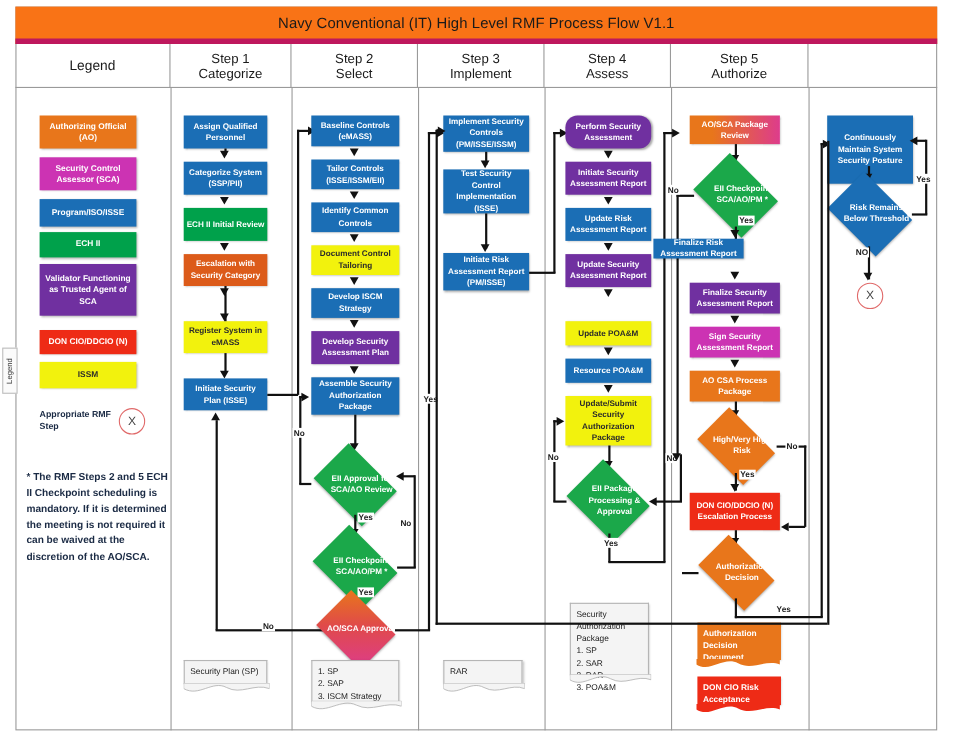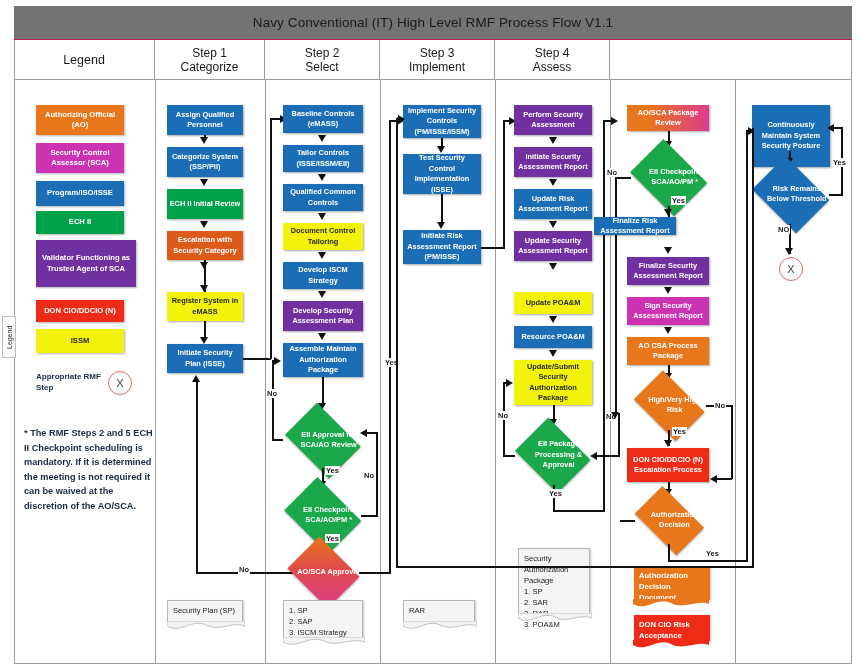--- a/index.html
+++ b/index.html
@@ -1,22 +1,22 @@
 <!DOCTYPE html>
 <html><head>
 <meta charset="utf-8">
 <style>
   html,body{margin:0;padding:0;background:#ffffff;}
   body{font-family:"Liberation Sans",sans-serif;}
   #page{position:relative;width:866px;height:670px;background:#ffffff;overflow:hidden;}
 
   
   .frame{position:absolute;left:14px;top:6px;width:838px;height:658px;border:1px solid #9a9a9a;background:#fff;box-sizing:border-box;}
-  .title-bar{position:absolute;left:14px;top:6px;width:838px;height:34px;border-bottom:1px solid #be185d;box-sizing:border-box;
-             display:flex;align-items:center;justify-content:center;background:#737373;}
+  .title-bar{position:absolute;left:14px;top:6px;width:838px;height:34px;border-bottom:5px solid #be185d;box-sizing:border-box;
+             display:flex;align-items:center;justify-content:center;background:#f97316;}
   .title-bar span{font-size:13.5px;color:#1a1a1a;letter-spacing:.1px;}
 
   .hdr-row{position:absolute;left:14px;top:40px;width:838px;height:40px;box-sizing:border-box;border-bottom:1px solid #9a9a9a;}
   .hdr-cell{position:absolute;top:0;height:40px;display:flex;flex-direction:column;align-items:center;justify-content:center;
             box-sizing:border-box;border-right:1px solid #9a9a9a;}
   .hdr-cell.last{border-right:none;}
   .hdr-step{font-size:12px;color:#1a1a1a;line-height:14px;}
   .hdr-name{font-size:12px;color:#1a1a1a;line-height:15px;}
   .hdr-legend{font-size:12.5px;color:#1a1a1a;}
 
@@ -89,20 +89,24 @@
       <div class="hdr-name">Select</div>
     </div>
     <div class="hdr-cell" style="left:366px;width:115px;">
       <div class="hdr-step">Step 3</div>
       <div class="hdr-name">Implement</div>
     </div>
     <div class="hdr-cell" style="left:481px;width:115px;">
       <div class="hdr-step">Step 4</div>
       <div class="hdr-name">Assess</div>
     </div>
+    <div class="hdr-cell" style="left:596px;width:125px;">
+      <div class="hdr-step">Step 5</div>
+      <div class="hdr-name">Authorize</div>
+    </div>
   </div>
 
   <div class="vsep" style="left:155px;height:584px;"></div>
   <div class="vsep" style="left:265px;height:584px;"></div>
   <div class="vsep" style="left:380px;height:584px;"></div>
   <div class="vsep" style="left:495px;height:584px;"></div>
   <div class="vsep" style="left:610px;height:584px;"></div>
   <div class="vsep" style="left:735px;height:584px;"></div>
 
   <div class="lgbox" style="left:36px;top:105px;width:88px;height:30px;background:#E8761B;">
@@ -110,21 +114,21 @@
   </div>
   <div class="lgbox" style="left:36px;top:143px;width:88px;height:30px;background:#CC33B3;">
     <span>Security Control Assessor (SCA)</span>
   </div>
   <div class="lgbox" style="left:36px;top:181px;width:88px;height:25px;background:#1B6EB5;">
     <span>Program/ISO/ISSE</span>
   </div>
   <div class="lgbox" style="left:36px;top:211px;width:88px;height:23px;background:#00A14B;">
     <span>ECH II</span>
   </div>
-  <div class="lgbox" style="left:36px;top:240px;width:100px;height:47px;background:#7030A0;">
+  <div class="lgbox" style="left:36px;top:240px;width:88px;height:47px;background:#7030A0;">
     <span>Validator Functioning as Trusted Agent of SCA</span>
   </div>
   <div class="lgbox" style="left:36px;top:300px;width:88px;height:22px;background:#EE2B16;">
     <span>DON CIO/DDCIO (N)</span>
   </div>
   <div class="lgbox" style="left:36px;top:329px;width:88px;height:24px;background:#F2F20D;color:#2b2b2b;">
     <span>ISSM</span>
   </div>
 
   <div class="lg-x-label" style="left:36px;top:371px;width:66px;">Appropriate RMF Step</div>
@@ -186,41 +190,41 @@
     <span>Baseline Controls (eMASS)</span>
   </div>
   <div class="arw down" style="left:318px;top:135px;"></div>
 
   <div class="node lbl" style="left:283px;top:145px;width:80px;height:27px;background:#1B6EB5;">
     <span>Tailor Controls (ISSE/ISSM/EII)</span>
   </div>
   <div class="arw down" style="left:318px;top:174px;"></div>
 
   <div class="node lbl" style="left:283px;top:184px;width:80px;height:27px;background:#1B6EB5;">
-    <span>Qualified Common Controls</span>
+    <span>Identify Common Controls</span>
   </div>
   <div class="arw down" style="left:318px;top:213px;"></div>
 
   <div class="node lbl" style="left:283px;top:223px;width:80px;height:27px;background:#F2F20D;color:#2b2b2b;">
     <span>Document Control Tailoring</span>
   </div>
   <div class="arw down" style="left:318px;top:252px;"></div>
 
   <div class="node lbl" style="left:283px;top:262px;width:80px;height:27px;background:#1B6EB5;">
     <span>Develop ISCM Strategy</span>
   </div>
   <div class="arw down" style="left:318px;top:291px;"></div>
 
   <div class="node lbl" style="left:283px;top:301px;width:80px;height:30px;background:#7030A0;">
     <span>Develop Security Assessment Plan</span>
   </div>
   <div class="arw down" style="left:318px;top:333px;"></div>
 
   <div class="node lbl" style="left:283px;top:343px;width:80px;height:34px;background:#1B6EB5;">
-    <span>Assemble Maintain Authorization Package</span>
+    <span>Assemble Security Authorization Package</span>
   </div>
 
   <div class="ln lnv" style="left:322.2px;top:377px;height:28px;"></div>
   <div class="arw down" style="left:318px;top:403px;"></div>
 
   <div class="dia" style="left:282px;top:410px;width:82px;height:60px;">
     <div class="shape" style="background:#1BA84A;"></div>
     <div class="inner">EII Approval for SCA/AO Review</div>
   </div>
 
@@ -290,21 +294,21 @@
   <div class="ln lnh" style="left:503px;top:120px;width:10px;"></div>
   <div class="arw right" style="left:509px;top:116.5px;"></div>
 
   <div class="doc" style="left:403px;top:600px;width:72px;height:22px;">
     <span>RAR</span>
     <svg class="wave" viewBox="0 0 74 12" preserveAspectRatio="none">
       <path d="M0,0 L0,5 C 13,13 24,-3 37,4 C 50,11 61,0 74,5 L74,0 Z" fill="#f4f4f4" stroke="#b5b5b5" stroke-width="0.8"></path>
     </svg>
   </div>
 
-  <div class="node lbl" style="left:514px;top:105px;width:78px;height:30px;background:#7030A0;">
+  <div class="node lbl" style="left:514px;top:105px;width:78px;height:30px;background:#7030A0;border-radius:11px;">
     <span>Perform Security Assessment</span>
   </div>
   <div class="arw down" style="left:549px;top:137px;"></div>
 
   <div class="node lbl" style="left:514px;top:147px;width:78px;height:30px;background:#7030A0;">
     <span>Initiate Security Assessment Report</span>
   </div>
   <div class="arw down" style="left:549px;top:179px;"></div>
 
   <div class="node lbl" style="left:514px;top:189px;width:78px;height:30px;background:#1B6EB5;">

